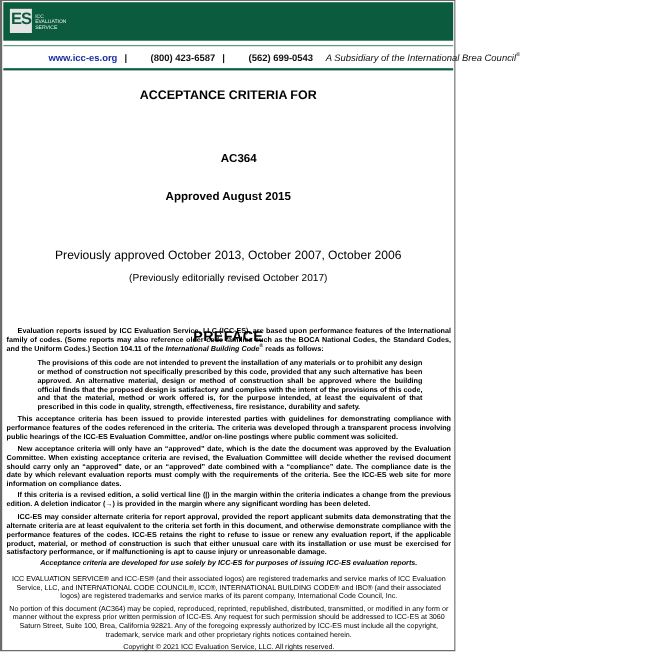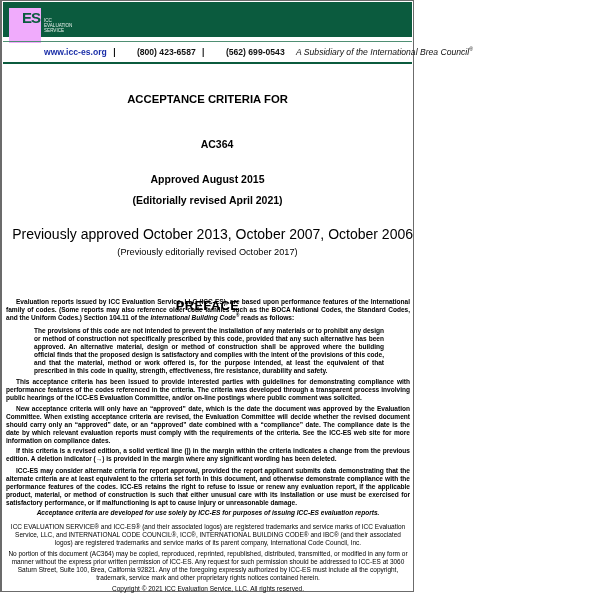--- a/index.html
+++ b/index.html
@@ -1,35 +1,35 @@
 <!DOCTYPE html>
 <html><head>
 <meta charset="utf-8">
 <style>
   html, body { margin:0; padding:0; background:#ffffff; }
   body { width:600px; height:600px; position:relative; overflow:hidden; font-family:"Liberation Sans", sans-serif; color:#000; }
   .page { position:absolute; left:0; top:0; width:414px; height:592px; border:1px solid #6b6b6b; border-left:2px solid #6b6b6b; box-sizing:border-box; background:#fff; }
   .banner { position:absolute; left:1px; top:1px; right:1px; height:35px; background:#0b5b3e; }
   .logo { position:absolute; left:6px; top:6px; display:flex; align-items:center; }
-  .logo-box { width:20px; height:35px; background:#f0abfc; color:#0b5b3e; font-weight:bold; font-size:15px; line-height:20px; text-align:center; letter-spacing:-1px;padding-left:12px; }
+  .logo-box { width:20px; height:22px; background:#e5e5e5; color:#0b5b3e; font-weight:bold; font-size:15px; line-height:20px; text-align:center; letter-spacing:-1px; }
   .logo-text { margin-left:3px; color:#e8f1ec; font-size:4.6px; line-height:5px; text-transform:uppercase; }
   .rule-top { position:absolute; left:1px; right:1px; top:40px; height:1px; background:#4f8f73; }
   .contact { position:absolute; left:8px; top:46px; font-size:8.6px; white-space:nowrap; color:#111; }
   .contact .url { color:#1b2fa8; font-weight:bold;margin-left:34px; }
   .contact .sep { font-weight:bold; margin:0 4px; }
   .contact .phone { font-weight:bold;margin-left:15px; }
   .contact .tag { font-style:italic; margin-left:9px; }
   .contact sup { font-size:5px; }
   .rule-bot { position:absolute; left:1px; right:1px; top:61px; height:2px; background:#0b5b3e; }
   .center { position:absolute; left:0; right:0; text-align:center; }
-  .title { top:92px; font-weight:bold; font-size:11.3px; line-height:12.5px; }
+  .title { top:80px; font-weight:bold; font-size:11.3px; line-height:12.5px; }
   .code { top:137px; font-weight:bold; font-size:10.5px;margin-left:19px; }
   .approved { top:172px; font-weight:bold; font-size:10.5px; }
   .revised { top:193px; font-weight:bold; font-size:10.5px; }
-  .prev { top:225px; font-size:14px;text-align:right; }
+  .prev { top:225px; font-size:11px; }
   .prevrev { top:246px; font-size:9.2px; }
   .preface { top:279px; font-weight:bold; font-size:13px; letter-spacing:0.3px;margin-top:18px; }
   .para { position:absolute; left:4px; width:404px; font-size:6.55px; line-height:8.1px; text-align:justify; font-weight:bold; }
   .para.ind { text-indent:10px; }
   .quote { position:absolute; left:32px; width:350px; font-size:6.55px; line-height:8.1px; text-align:justify; font-weight:bold; }
   .italic { font-style:italic; }
   .note { position:absolute; left:4px; width:404px; font-size:6.5px; line-height:8.1px; text-align:center; }
   .p1 { top:297px; }
   .q1 { top:326px; }
   .p2 { top:377px; }
@@ -69,21 +69,20 @@
     <span class="tag"><span>A Subsidiary of the International Brea Council</span><sup>®</sup></span>
   </div>
 
   <div class="rule-bot"></div>
 
   <div class="center title">
     <div>ACCEPTANCE CRITERIA FOR</div>
   </div>
   <div class="center code">AC364</div>
   <div class="center approved">Approved August 2015</div>
-  <div class="center revised">(Editorially revised April 2021)</div>
   <div class="center prev">Previously approved October 2013, October 2007, October 2006</div>
   <div class="center prevrev">(Previously editorially revised October 2017)</div>
 
   <div class="center preface">PREFACE</div>
 
   <div class="para ind p1"><span>Evaluation reports issued by ICC Evaluation Service, LLC (ICC-ES), are based upon performance features of the International family of codes.  (Some reports may also reference older code families such as the BOCA National Codes, the Standard Codes, and the Uniform Codes.)  Section 104.11 of the </span><span class="italic">International Building Code</span><sup>®</sup><span> reads as follows:</span></div>
 
   <div class="quote q1">The provisions of this code are not intended to prevent the installation of any materials or to prohibit any design or method of construction not specifically prescribed by this code, provided that any such alternative has been approved. An alternative material, design or method of construction shall be approved where the building official finds that the proposed design is satisfactory and complies with the intent of the provisions of this code, and that the material, method or work offered is, for the purpose intended, at least the equivalent of that prescribed in this code in quality, strength, effectiveness, fire resistance, durability and safety.</div>
 
   <div class="para ind p2">This acceptance criteria has been issued to provide interested parties with guidelines for demonstrating compliance with performance features of the codes referenced in the criteria. The criteria was developed through a transparent process involving public hearings of the ICC-ES Evaluation Committee, and/or on-line postings where public comment was solicited.</div>

